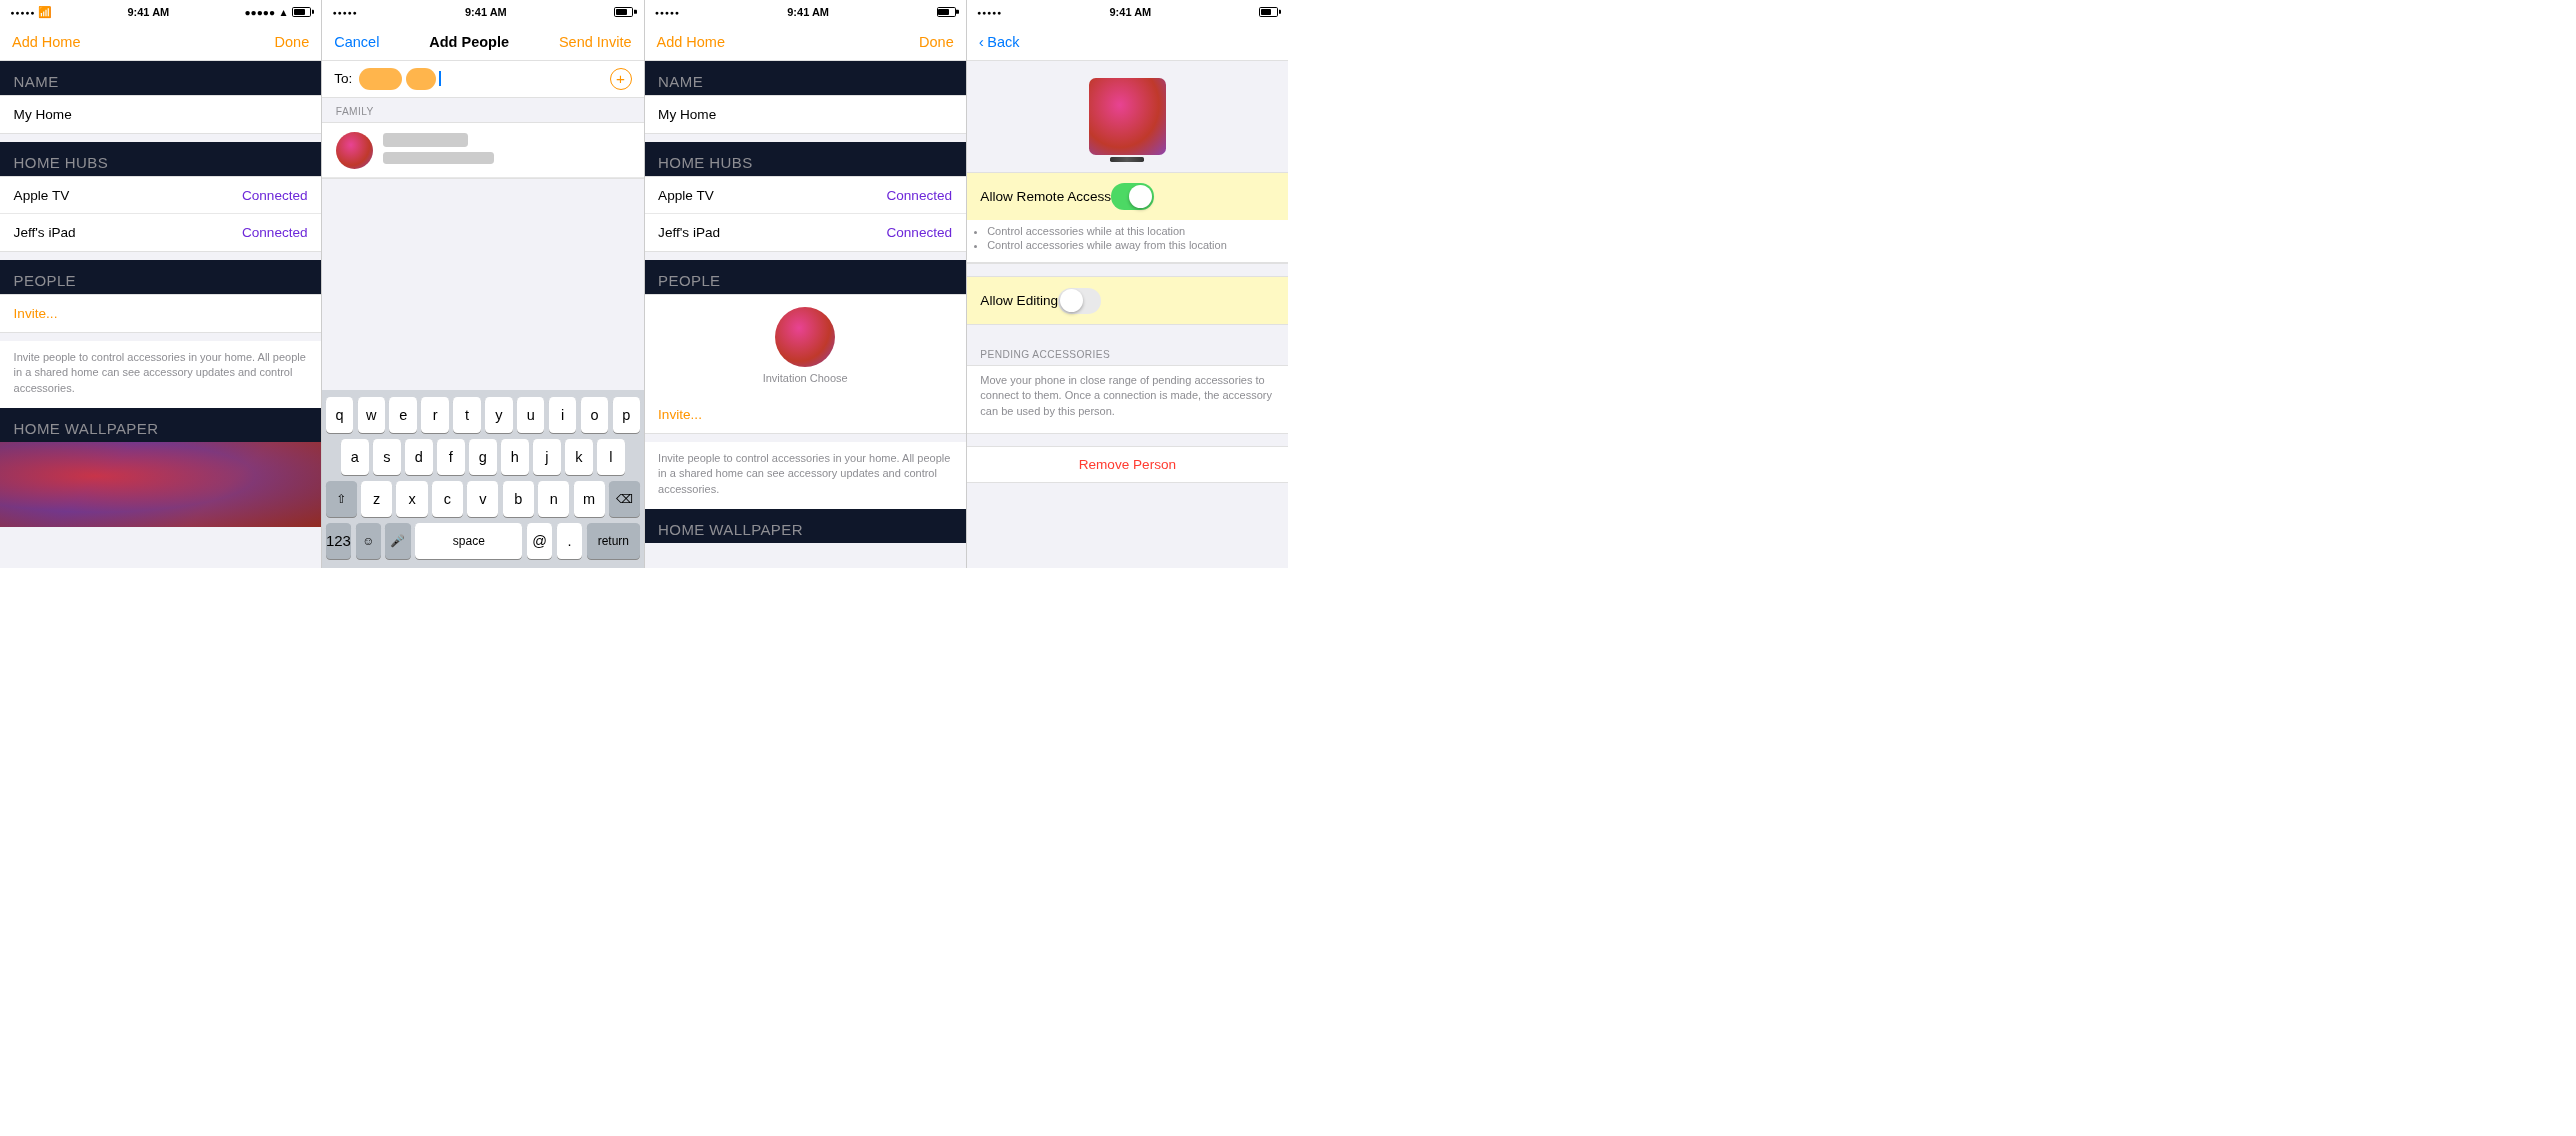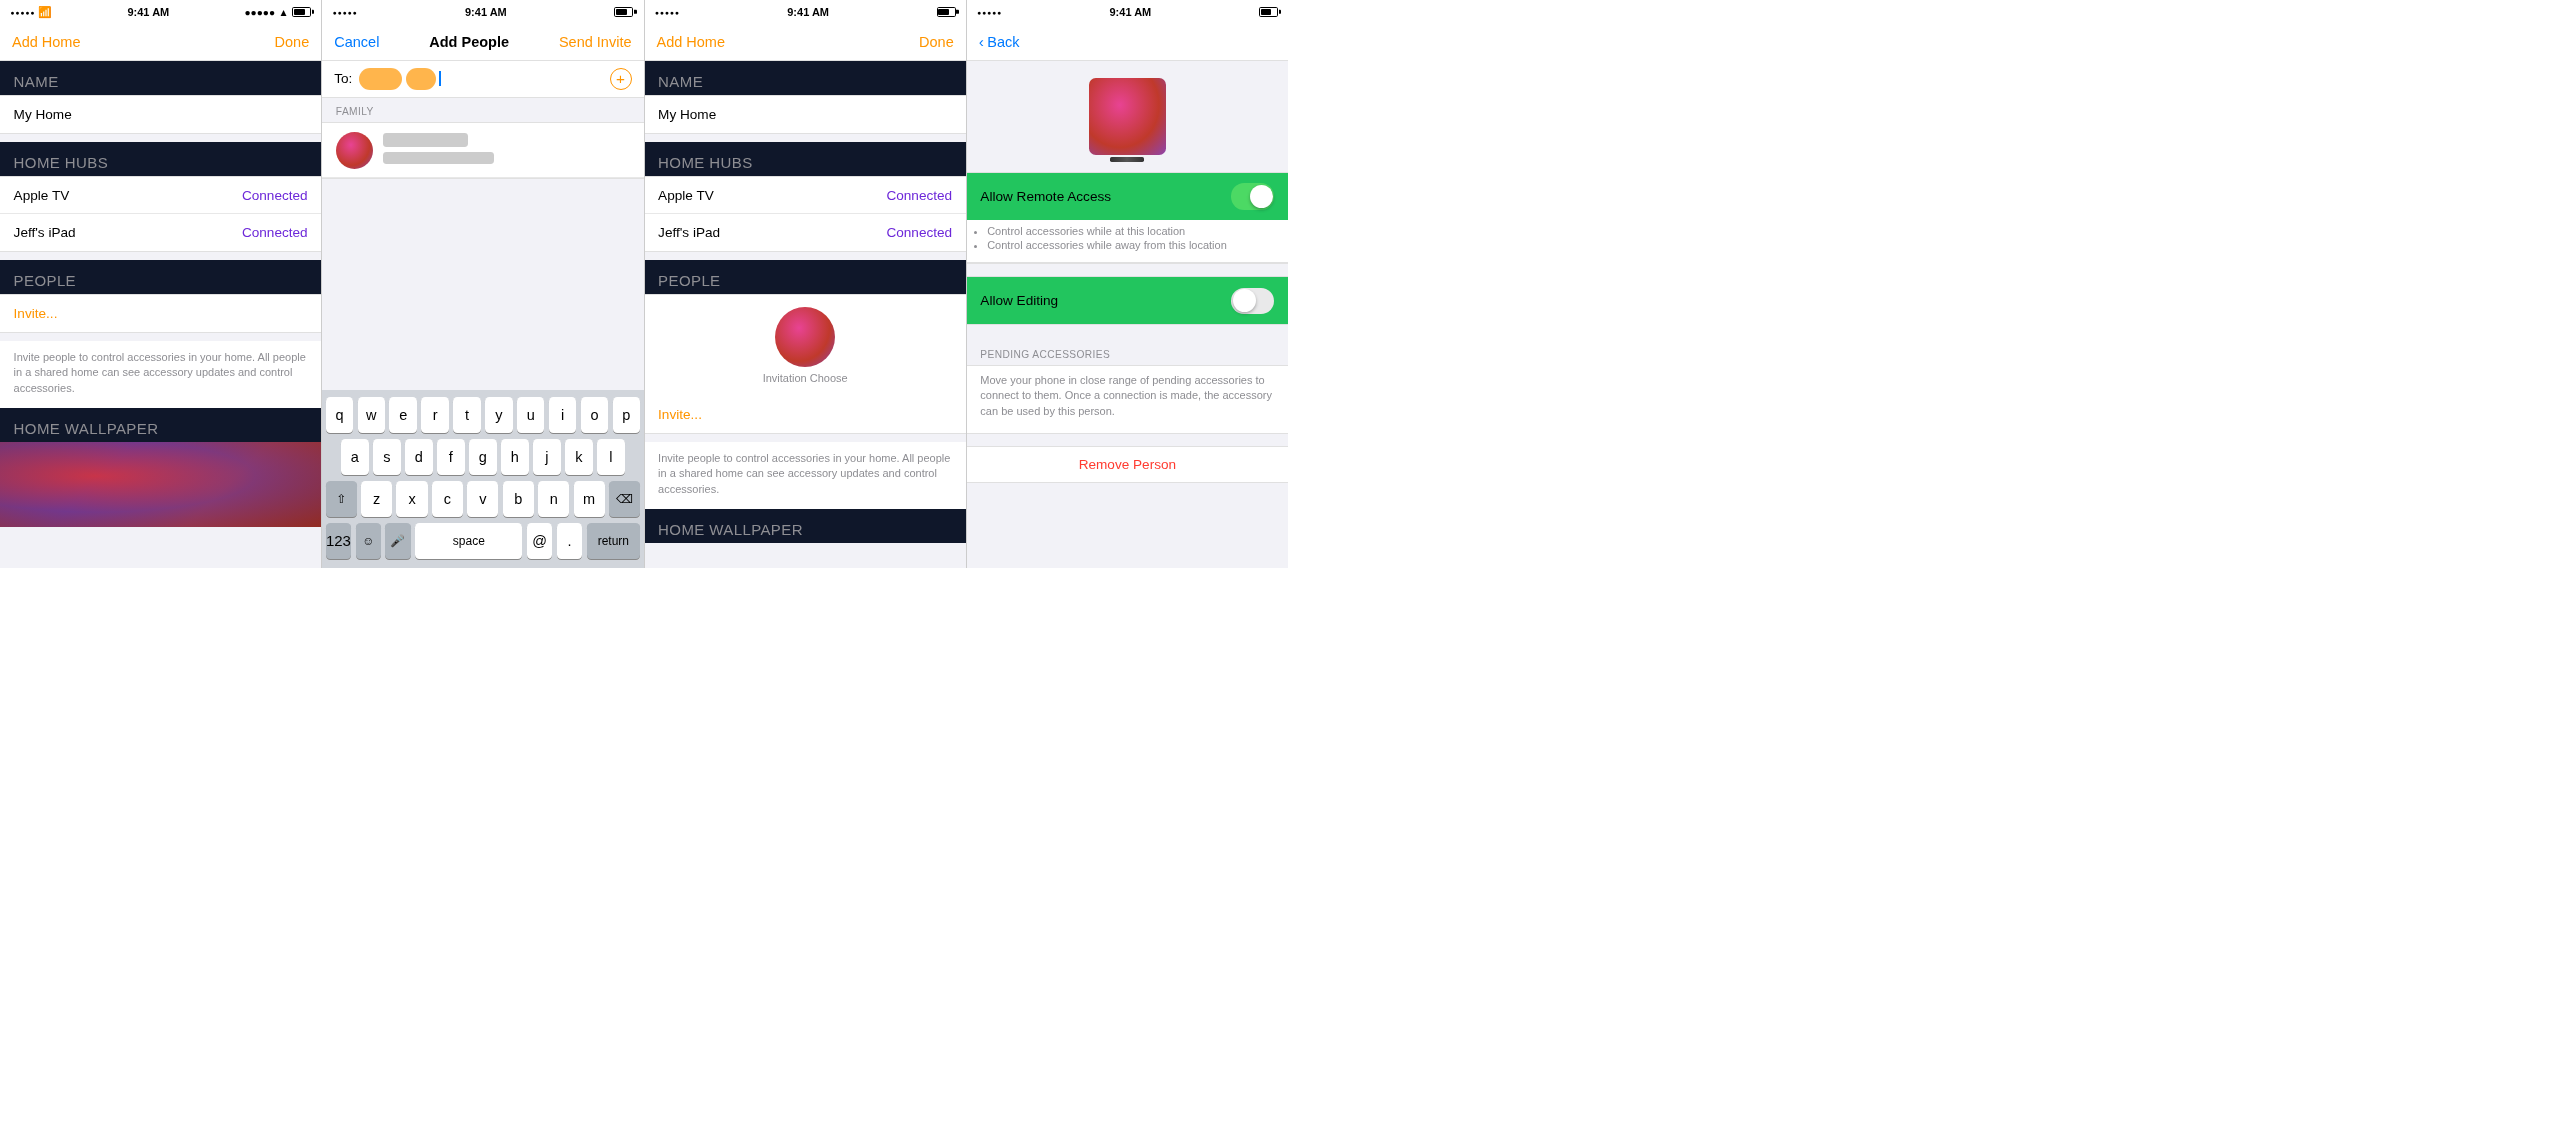--- a/index.html
+++ b/index.html
@@ -312,23 +312,23 @@
       transform: translateX(-50%);
       width: 34px;
       height: 5.1px;
       background: linear-gradient(90deg, #333, #555, #333);
       border-radius: 1.7px;
     }
 
     .toggle-row {
       display: flex;
       align-items: center;
-      justify-content: space-between;
+      justify-content: flex-start;
       padding: 10.2px 13.6px;
-      background: #22c55e;
+      background: #fef9c3;
       min-height: 37px;
     }
     .toggle-label { font-size: 13.6px; color: #000; }
     .toggle {
       width: 43px;
       height: 26.4px;
       border-radius: 13.2px;
       background: #4cd964;
       position: relative;
       cursor: pointer;

